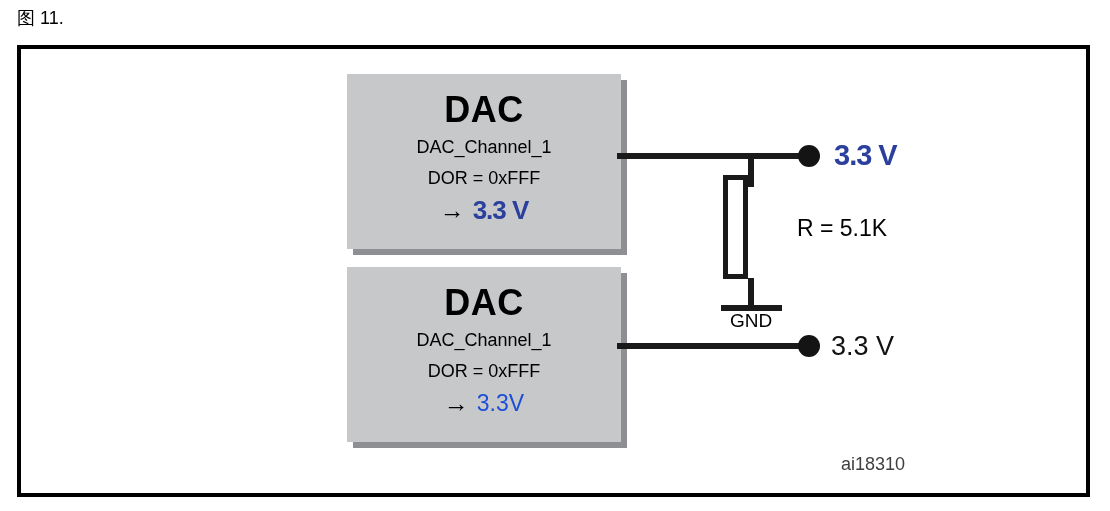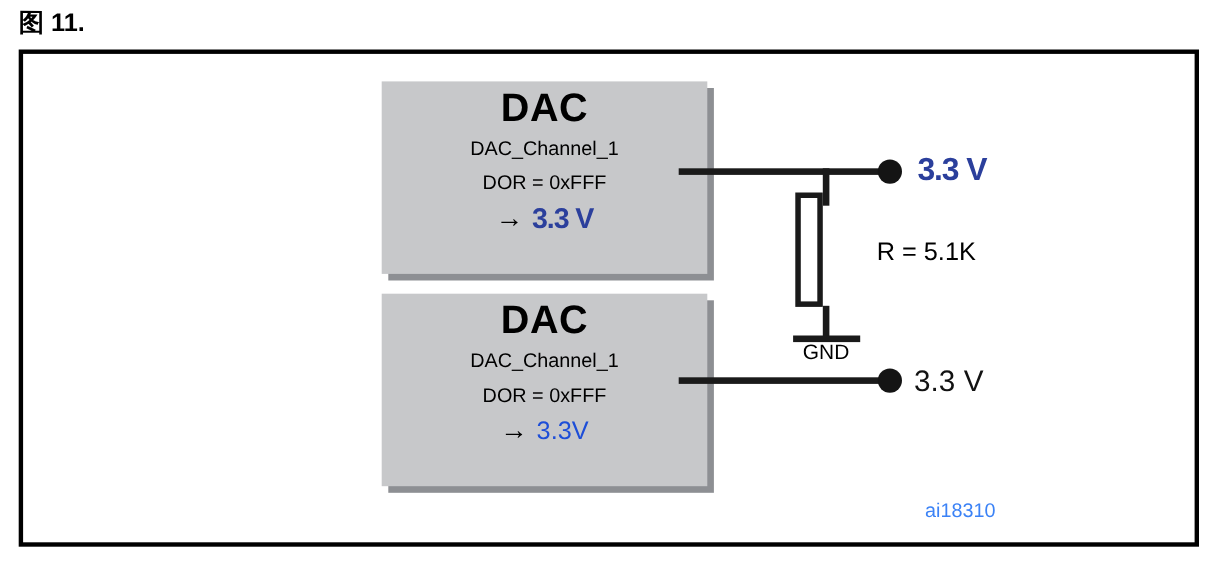--- a/index.html
+++ b/index.html
@@ -17,23 +17,23 @@
   }
 
   
   #figure-caption {
     position: absolute;
     left: 17px;
     top: 6px;
     width: 1073px;
     height: 30px;
     display: flex;
-    align-items: flex-end;
-    font-size: 23px;
-    font-weight: bold;
+    align-items: flex-start;
+    font-size: 18px;
+    font-weight: normal;
     letter-spacing: 0px;
     white-space: nowrap;
   }
   #caption-number {
     display: inline-block;
     width: 150px;
     flex: 0 0 150px;
   }
   #caption-title {
     display: inline-block;
@@ -56,30 +56,30 @@
     position: absolute;
     left: 0;
     top: 0;
     width: 100%;
     height: 100%;
   }
 
   
   .dac-block {
     position: absolute;
-    width: 296px;
+    width: 274px;
     height: 175px;
     background: #c7c8ca;
     box-shadow: 6px 6px 0 0 #8d8f93;
     box-sizing: border-box;
     display: flex;
     flex-direction: column;
     align-items: center;
     justify-content: flex-start;
-    padding-top: 2px;
+    padding-top: 14px;
   }
   #dac-block-1 { left: 326px; top: 25px; }
   #dac-block-2 { left: 326px; top: 218px; }
 
   .dac-title {
     font-size: 36px;
     font-weight: bold;
     line-height: 44px;
     letter-spacing: 0.5px;
   }
@@ -201,21 +201,21 @@
     color: #121212;
   }
 
   
   #figure-id {
     position: absolute;
     left: 820px;
     top: 404px;
     font-size: 18px;
     line-height: 22px;
-    color: #3b82f6;
+    color: #404040;
   }
 
   
   #watermark {
     position: absolute;
     left: 862px;
     top: 384px;
     font-size: 32px;
     line-height: 38px;
     color: #ededed;

